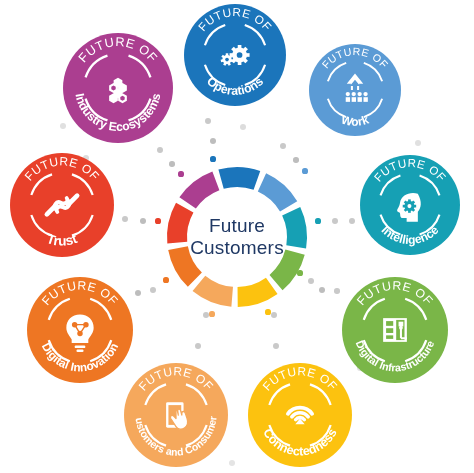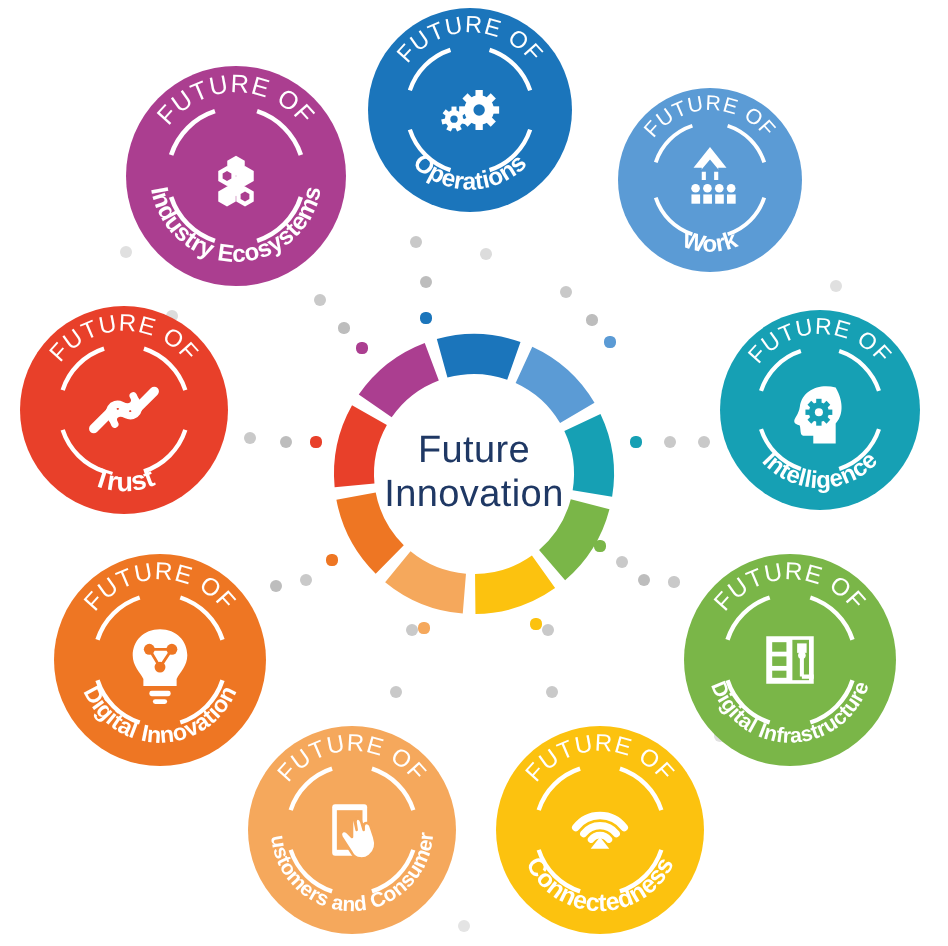--- a/index.html
+++ b/index.html
@@ -335,17 +335,17 @@
         <path d="M 163.23347050043105 69.97454066177978 A 70 70 0 0 1 169.06005131248787 111.43281735691356 L 149.32860808034846 108.16629811208112 A 50 50 0 0 0 145.16676464316504 78.5532433298427 Z" fill="#16A0B4"></path>
         <path d="M 167.73964193373797 117.64485507701795 A 70 70 0 0 1 145.55419520860954 153.14899151344167 L 132.53871086329255 137.96356536674404 A 50 50 0 0 0 148.38545852409857 112.60346791215568 Z" fill="#7AB648"></path>
         <path d="M 140.54968206398752 157.05894570099878 A 70 70 0 0 1 100.7330248881372 169.99616185558585 L 100.52358920581229 149.99725846827562 A 50 50 0 0 0 128.96405861713396 140.7563897864277 Z" fill="#FCC20F"></path>
         <path d="M 94.38607529697987 169.7745214919373 A 70 70 0 0 1 55.568864075841276 154.09135014481458 L 68.26347433988663 138.63667867486757 A 50 50 0 0 0 95.99005378355704 149.83894392281235 Z" fill="#F5A85C"></path>
         <path d="M 50.84928629033863 149.84182321936976 A 70 70 0 0 1 31.194525559531215 112.87659454289042 L 50.85323254252229 109.19756753063601 A 50 50 0 0 0 64.89234735024188 135.60130229954981 Z" fill="#EE7623"></path>
         <path d="M 30.31066247778439 106.58758193229598 A 70 70 0 0 1 39.015033221586705 65.6367372469402 L 56.4393094439905 75.454812319243 A 50 50 0 0 0 50.22190176984599 104.7054156659257 Z" fill="#E8402A"></path>
         <path d="M 42.38045420258907 60.25093784628291 A 70 70 0 0 1 75.37108461167081 34.4758324982719 L 82.40791757976487 53.19702321305135 A 50 50 0 0 0 58.84318157327791 71.60781274734494 Z" fill="#AB3E90"></path>
       </svg>
     <div id="center-label">
       <span>Future</span>
-      <span>Innovation</span>
+      <span>Customers</span>
     </div>
   </div>
 
 </div>
 
 </body></html>

